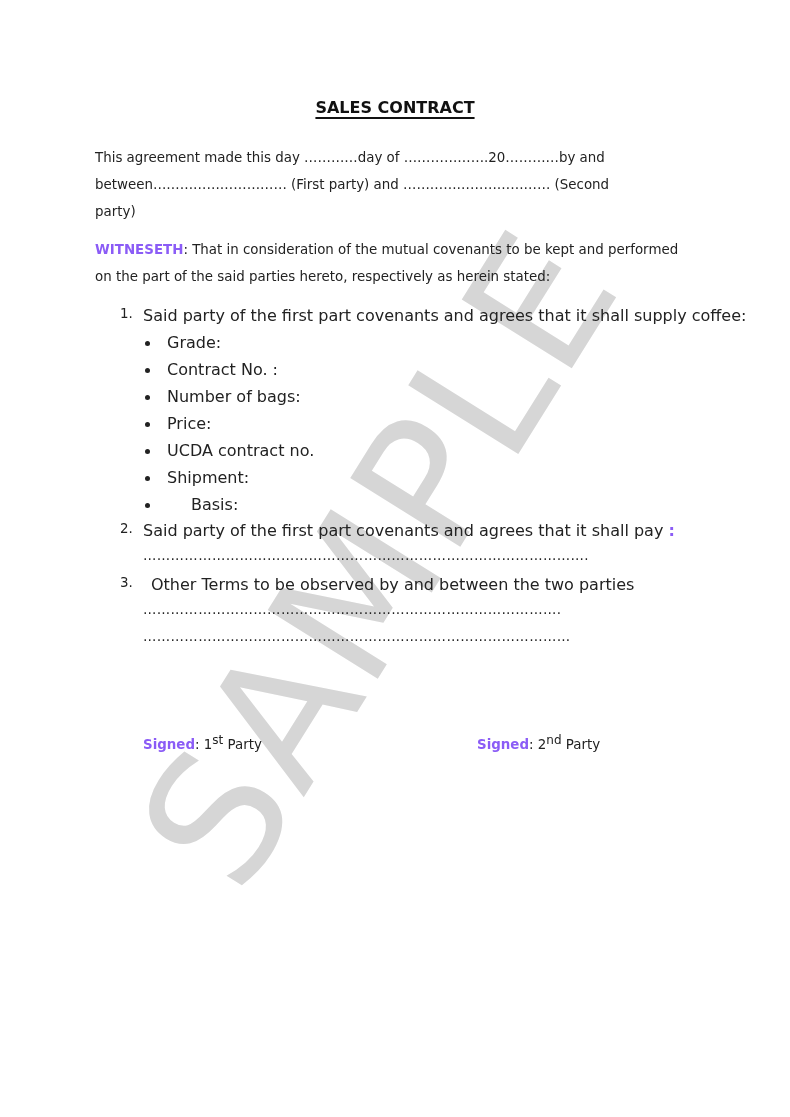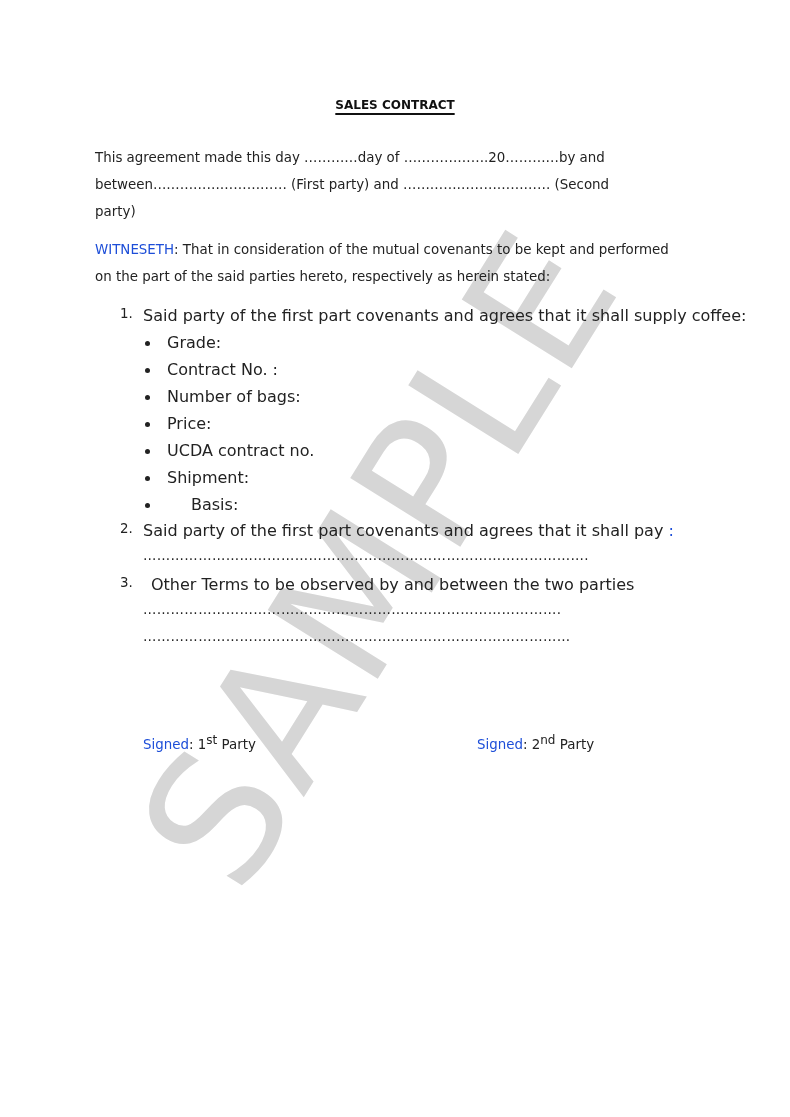--- a/index.html
+++ b/index.html
@@ -13,26 +13,26 @@
     font-family: "DejaVu Sans", sans-serif;
     font-size: 178px; font-weight: normal; letter-spacing: 2px;
     color: #d6d6d6; white-space: nowrap; z-index: 0; user-select: none;
     line-height: 1;
   }
 
   .content { position: absolute; left: 0; top: 0; width: 790px; z-index: 1; }
 
   .title {
     position: absolute; top: 98px; left: 0; width: 790px; text-align: center;
-    font-size: 12px; font-weight: bold; text-decoration: underline;
+    font-size: 16px; font-weight: bold; text-decoration: underline;
     text-decoration-thickness: 2px; text-underline-offset: 4px; color: #111;
   }
 
   .p { position: absolute; font-size: 13.4px; white-space: nowrap; color: #222; }
-  .bold { font-weight: normal; color: #1d4ed8; }
+  .bold { font-weight: bold; color: #8b5cf6; }
 
   .num { position: absolute; font-size: 13.4px; color: #222; }
   .bullet { position: absolute; width: 5px; height: 5px; border-radius: 50%; background: #222; }
   .item-label { position: absolute; font-size: 16px; color: #222; white-space: nowrap; }
 
   .dots { position: absolute; font-size: 13.4px; color: #222; white-space: nowrap; letter-spacing: 0.4px; }
 
   sup { font-size: 12px; vertical-align: super; line-height: 0; }
 </style>
 </head>

